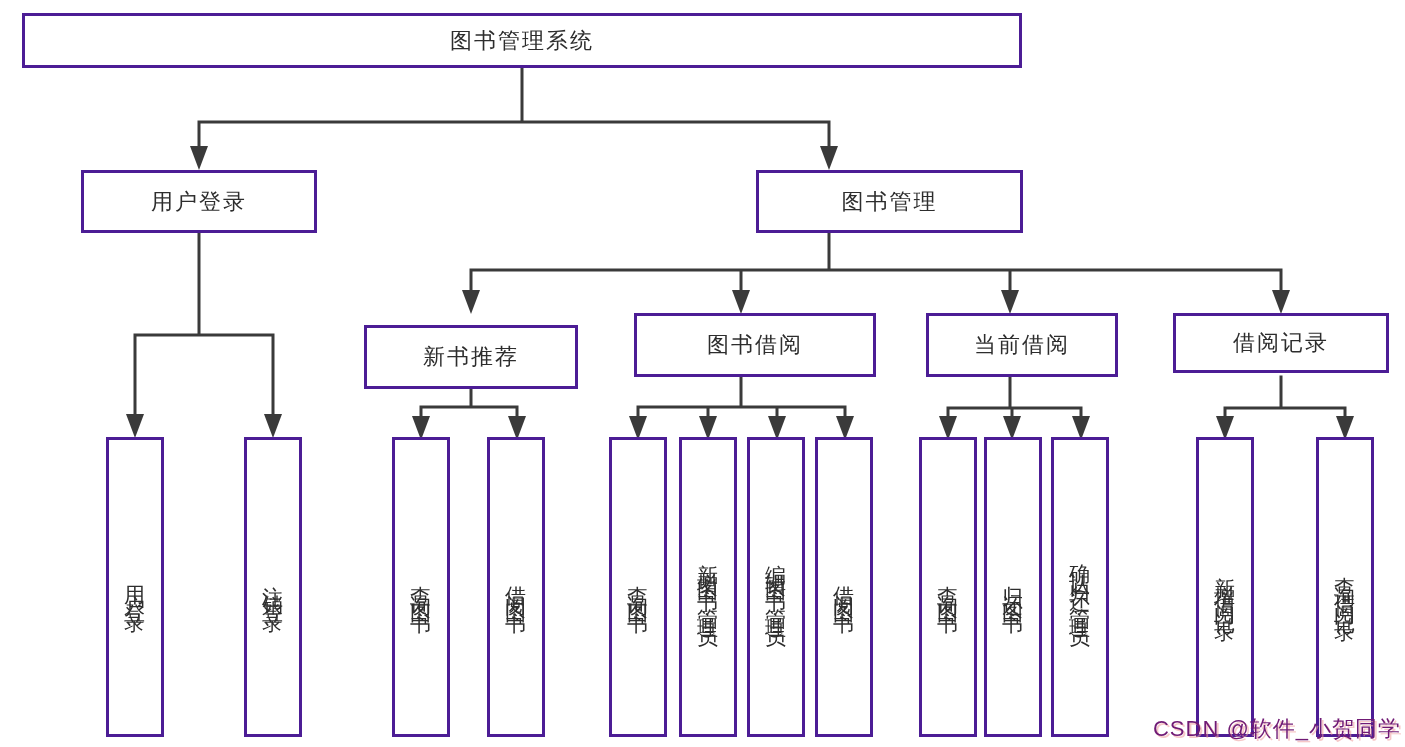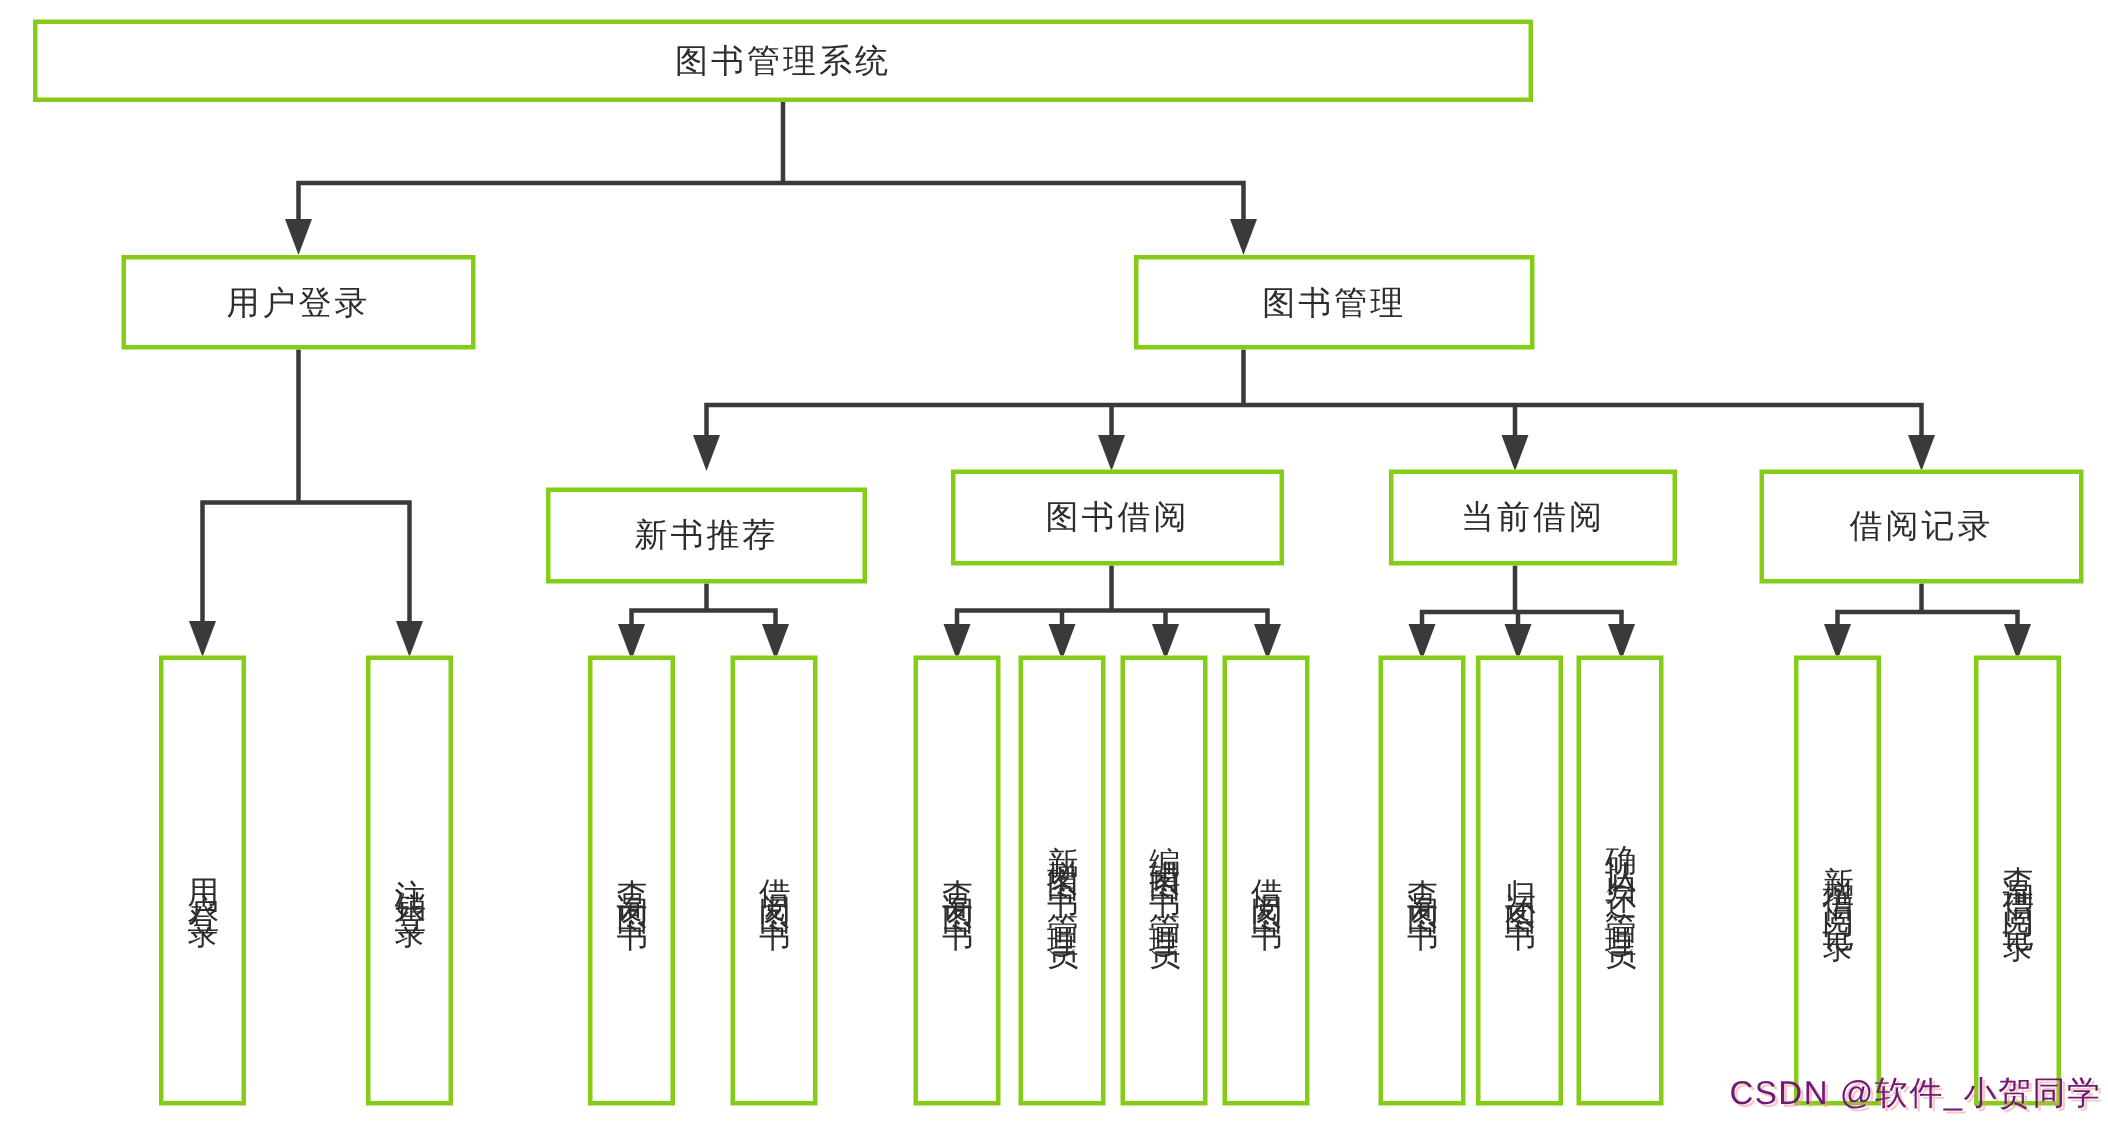--- a/index.html
+++ b/index.html
@@ -14,21 +14,21 @@
   svg.wires {
     position: absolute;
     left: 0; top: 0;
     width: 1405px; height: 747px;
     pointer-events: none;
   }
   .box {
     position: absolute;
     box-sizing: border-box;
     background: #ffffff;
-    border: 3px solid #84cc16;
+    border: 3px solid #4c1d95;
     display: flex;
     align-items: center;
     justify-content: center;
     color: #2d2d2d;
   }
   .box.h { font-size: 22px; letter-spacing: 2px; white-space: nowrap; }
   .box.leaf { width: 58px; top: 437px; height: 300px; }
   .vt {
     writing-mode: vertical-rl;
     text-orientation: mixed;
@@ -87,23 +87,23 @@
       <polygon points="1336,416 1354,416 1345,440"></polygon>
     </g>
   </svg>
 
   <div class="box h" style="left:22px; top:13px; width:1000px; height:55px;">图书管理系统</div>
 
   <div class="box h" style="left:81px; top:170px; width:236px; height:63px;">用户登录</div>
   <div class="box h" style="left:712px; top:170px; width:267px; height:63px;margin-left:44px;">图书管理</div>
 
   <div class="box h" style="left:364px; top:313px; width:214px; height:64px;margin-top:12px;">新书推荐</div>
-  <div class="box h" style="left:634px; top:313px; width:222px; height:64px;font-family:Liberation Serif, serif;">图书借阅</div>
+  <div class="box h" style="left:634px; top:313px; width:242px; height:64px;font-family:Liberation Serif, serif;">图书借阅</div>
   <div class="box h" style="left:926px; top:313px; width:192px; height:64px;">当前借阅</div>
-  <div class="box h" style="left:1173px; top:313px; width:216px; height:76px;">借阅记录</div>
+  <div class="box h" style="left:1173px; top:313px; width:216px; height:60px;">借阅记录</div>
 
   <div class="box leaf" style="left:106px;">
     <span class="vt">用户登录</span>
   </div>
   <div class="box leaf" style="left:244px;">
     <span class="vt">注销登录</span>
   </div>
 
   <div class="box leaf" style="left:392px;">
     <span class="vt">查询图书</span>

